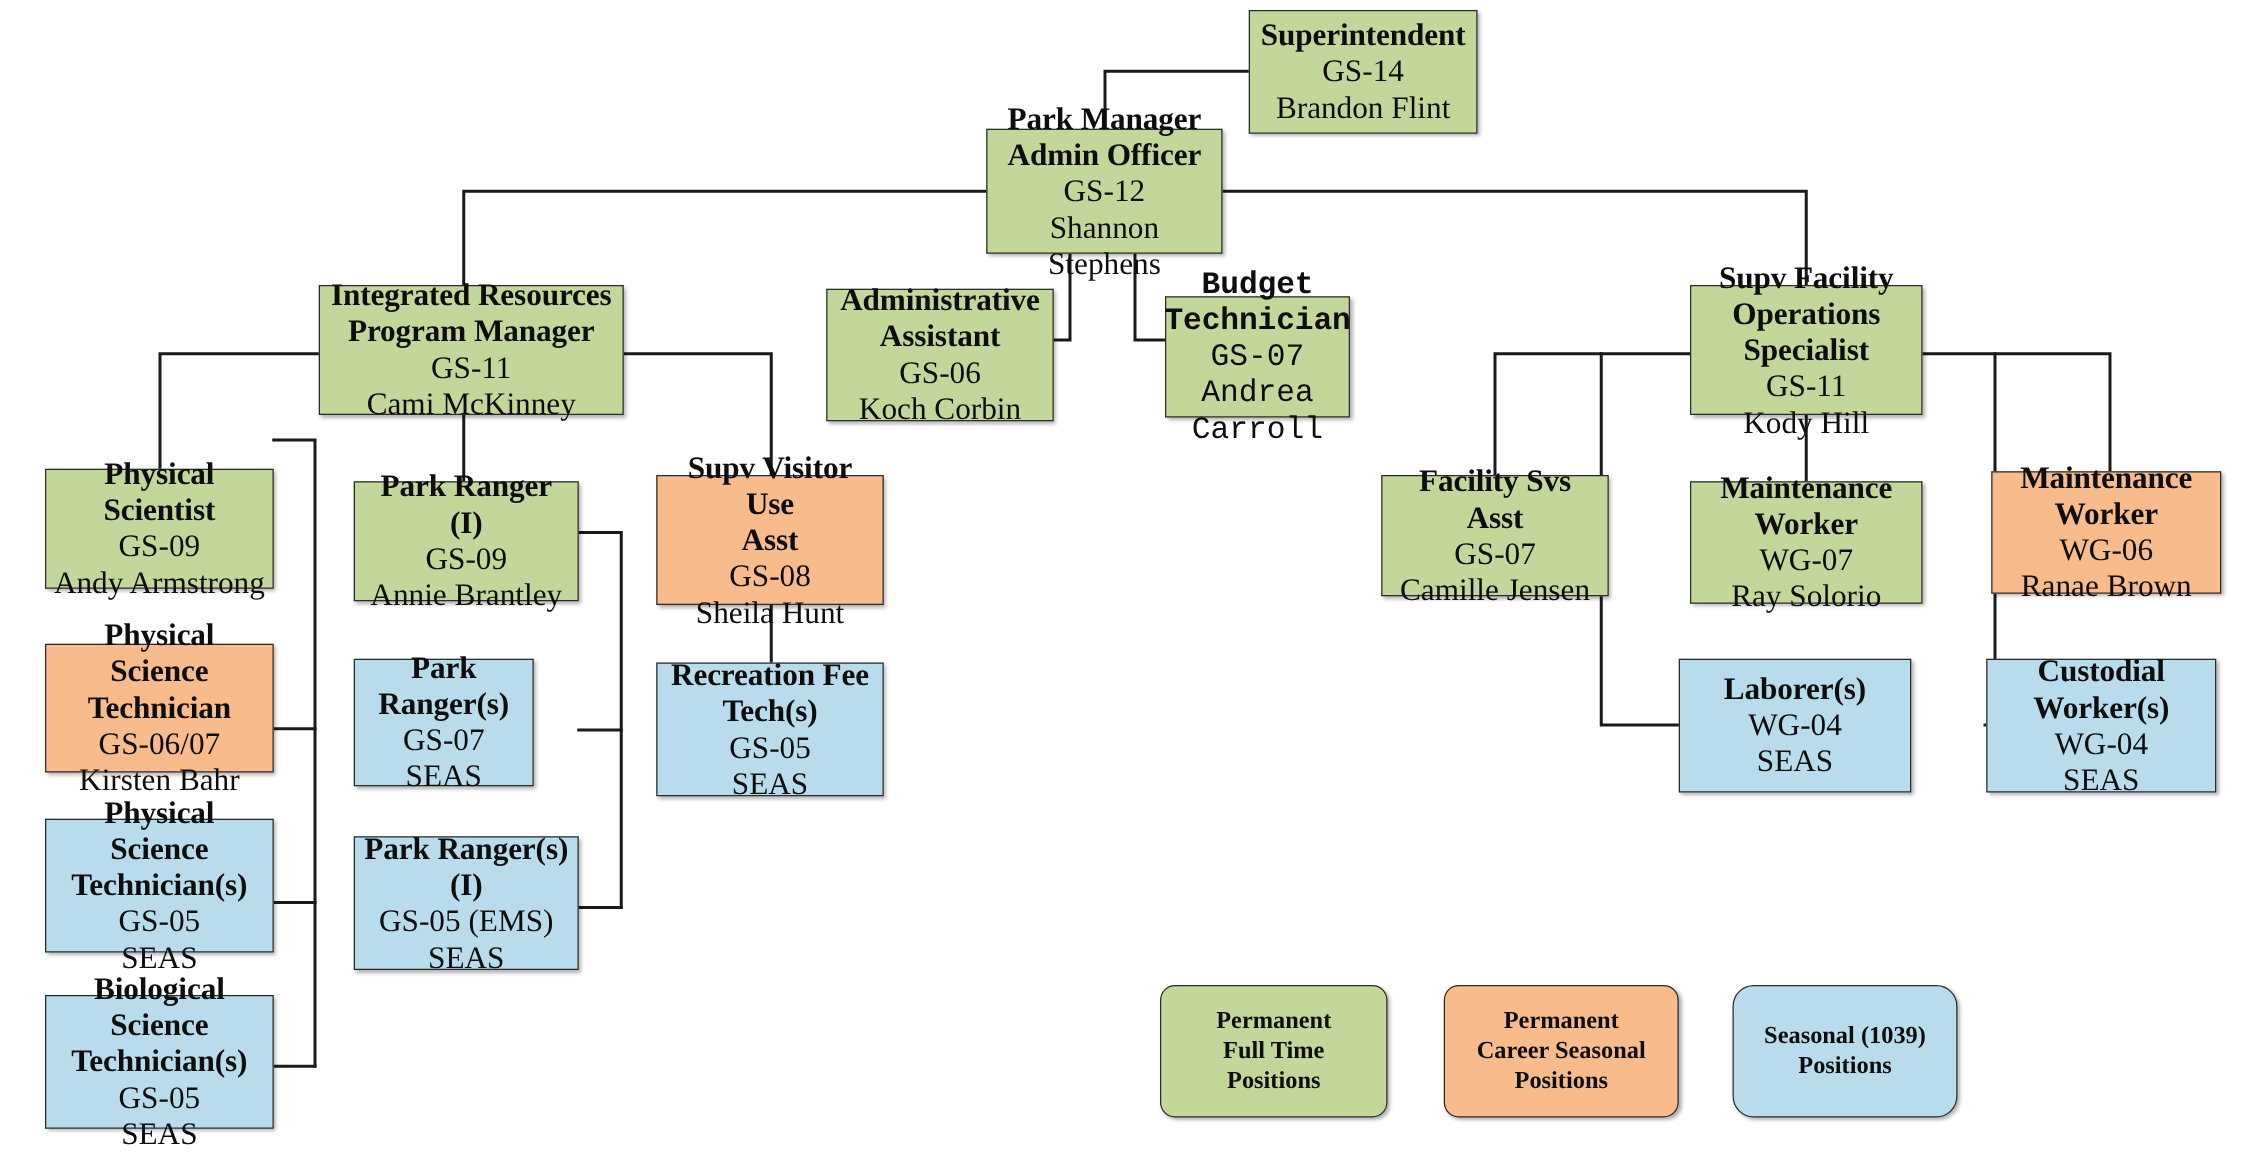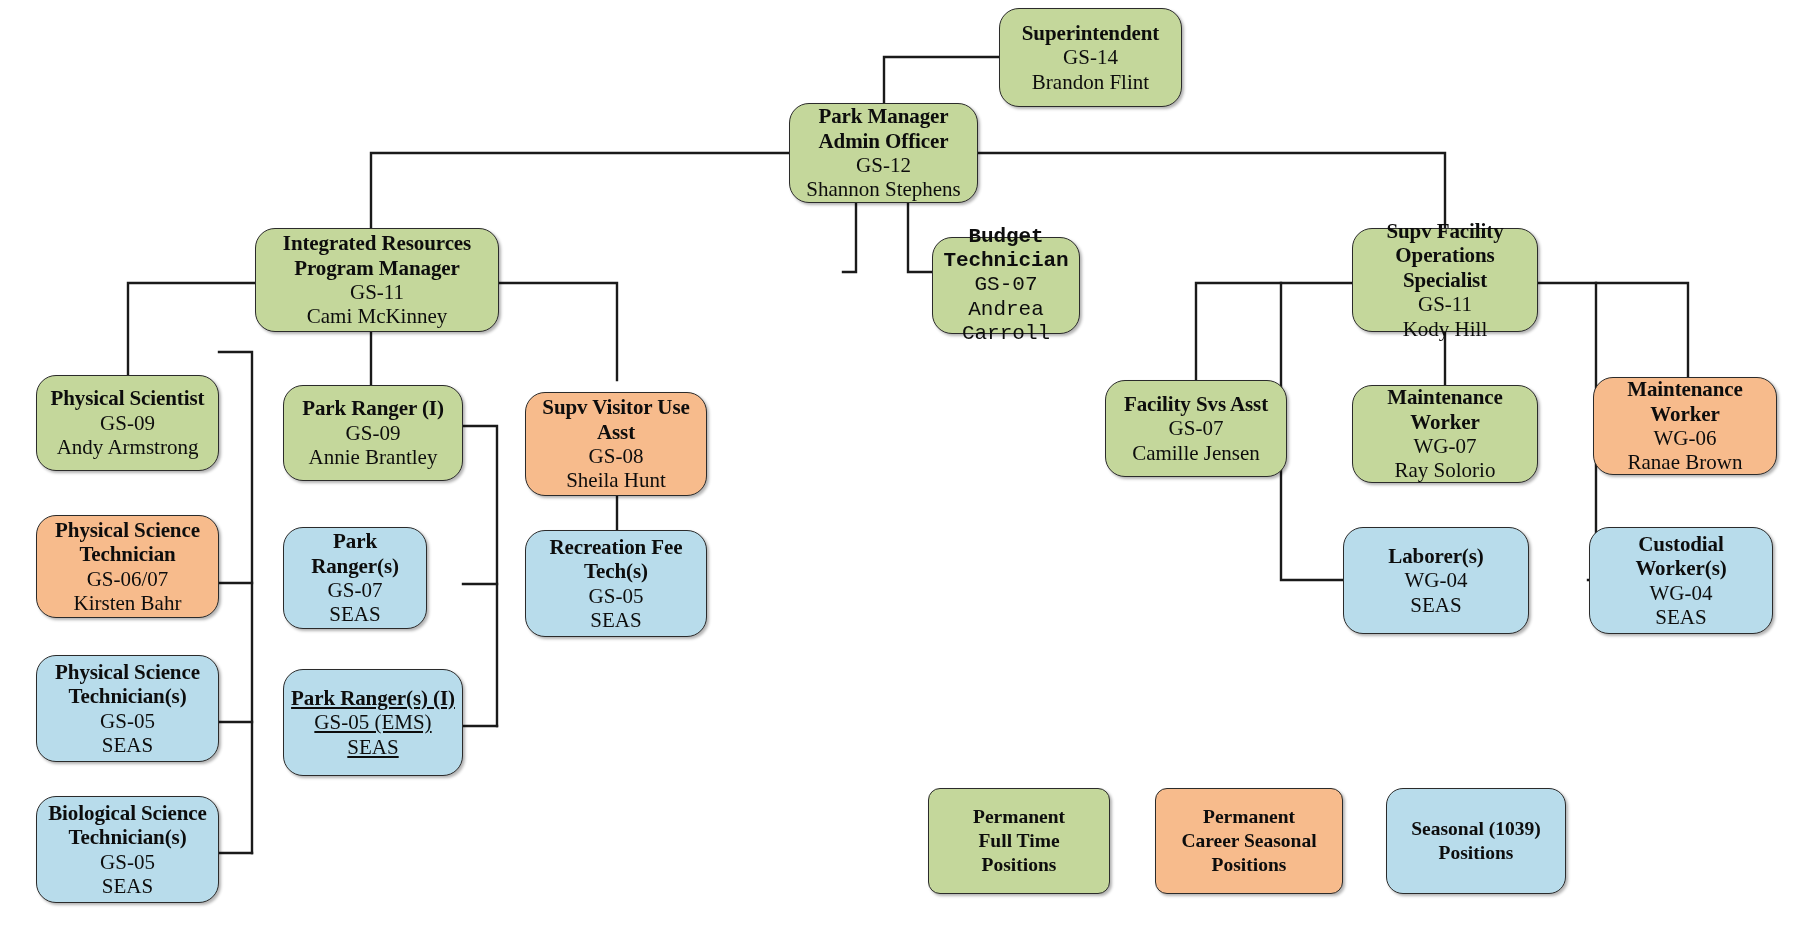--- a/index.html
+++ b/index.html
@@ -20,28 +20,28 @@
     left: 0;
     top: 0;
     width: 1799px;
     height: 931px;
     pointer-events: none;
   }
   .node {
     position: absolute;
     box-sizing: border-box;
     border: 1.6px solid #2b2b2b;
-    border-radius: 20px;
+    border-radius: 0;
     display: flex;
     flex-direction: column;
     align-items: center;
     justify-content: center;
     text-align: center;
     line-height: 1.16;
-    font-size: 21px;
+    font-size: 25px;
     color: #0d0d0d;
     box-shadow: 2px 2px 3px rgba(0,0,0,0.30);
     padding: 2px 5px;
     z-index: 5;
   }
   .node .ttl {
     font-weight: bold;
     letter-spacing: -0.1px;
   }
   .node .sub {
@@ -129,20 +129,26 @@
     <div class="sub">Shannon Stephens</div>
   </div>
 
   <div class="node green" style="left:255px; top:228px; width:244px; height:104px;">
     <div class="ttl">Integrated Resources</div>
     <div class="ttl">Program Manager</div>
     <div class="sub">GS-11</div>
     <div class="sub">Cami McKinney</div>
   </div>
 
+  <div class="node green" style="left:661px; top:231px; width:182px; height:106px;">
+    <div class="ttl">Administrative</div>
+    <div class="ttl">Assistant</div>
+    <div class="sub">GS-06</div>
+    <div class="sub">Koch Corbin</div>
+  </div>
 
   <div class="node green" style="left:932px; top:237px; width:148px; height:97px;font-family:Liberation Mono, monospace;">
     <div class="ttl">Budget Technician</div>
     <div class="sub">GS-07</div>
     <div class="sub">Andrea Carroll</div>
   </div>
 
   <div class="node green" style="left:1352px; top:228px; width:186px; height:104px;">
     <div class="ttl">Supv Facility</div>
     <div class="ttl">Operations Specialist</div>
@@ -155,21 +161,21 @@
     <div class="sub">GS-09</div>
     <div class="sub">Andy Armstrong</div>
   </div>
 
   <div class="node green" style="left:283px; top:385px; width:180px; height:96px;">
     <div class="ttl">Park Ranger (I)</div>
     <div class="sub">GS-09</div>
     <div class="sub">Annie Brantley</div>
   </div>
 
-  <div class="node orange" style="left:525px; top:380px; width:182px; height:104px;margin-top:12px;">
+  <div class="node orange" style="left:525px; top:380px; width:182px; height:104px;">
     <div class="ttl">Supv Visitor Use</div>
     <div class="ttl">Asst</div>
     <div class="sub">GS-08</div>
     <div class="sub">Sheila Hunt</div>
   </div>
 
   <div class="node green" style="left:1105px; top:380px; width:182px; height:97px;">
     <div class="ttl">Facility Svs Asst</div>
     <div class="sub">GS-07</div>
     <div class="sub">Camille Jensen</div>
@@ -222,21 +228,21 @@
     <div class="sub">SEAS</div>
   </div>
 
   <div class="node blue" style="left:36px; top:655px; width:183px; height:107px;">
     <div class="ttl">Physical Science</div>
     <div class="ttl">Technician(s)</div>
     <div class="sub">GS-05</div>
     <div class="sub">SEAS</div>
   </div>
 
-  <div class="node blue" style="left:283px; top:669px; width:180px; height:107px;text-decoration:underline;">
+  <div class="node blue" style="left:283px; top:669px; width:180px; height:107px;">
     <div class="ttl">Park Ranger(s) (I)</div>
     <div class="sub">GS-05 (EMS)</div>
     <div class="sub">SEAS</div>
   </div>
 
   <div class="node blue" style="left:36px; top:796px; width:183px; height:107px;">
     <div class="ttl">Biological Science</div>
     <div class="ttl">Technician(s)</div>
     <div class="sub">GS-05</div>
     <div class="sub">SEAS</div>

